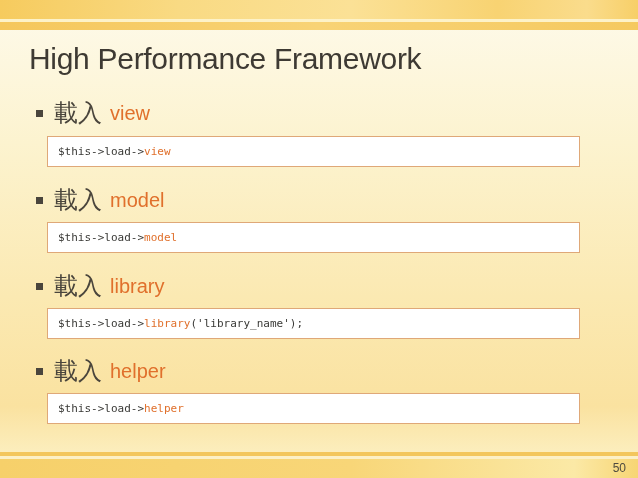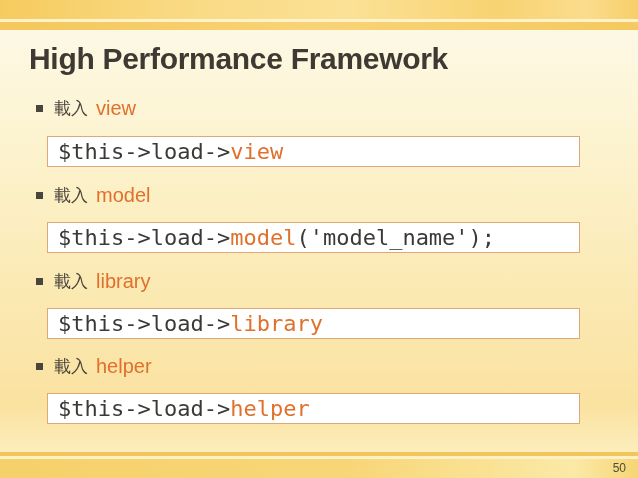--- a/index.html
+++ b/index.html
@@ -23,37 +23,37 @@
   .line-bottom{position:absolute;top:456px;left:0;right:0;height:3px;background:#FCF0C6;}
   .band-bottom{
     position:absolute;top:459px;left:0;right:0;height:19px;
     background:linear-gradient(90deg,#F6D06A 0%,#F8D678 55%,#FBE9A6 90%,#F7D574 100%);
   }
   .pagenum{
     position:absolute;right:12px;top:461px;font-size:12px;color:#4E4A3F;
   }
   .title{
     position:absolute;left:29px;top:42px;
-    font-size:30px;font-weight:bold;color:#3E3A33;letter-spacing:-0.3px;
+    font-size:30px;font-weight:normal;color:#3E3A33;letter-spacing:-0.3px;
     white-space:nowrap;
   }
   .bullet{
     position:absolute;left:36px;display:flex;align-items:center;white-space:nowrap;
   }
   .marker{
     width:7px;height:7px;background:#4A453C;margin-right:11px;flex:0 0 auto;
   }
-  .zh{font-size:17px;color:#4A453C;}
+  .zh{font-size:24px;color:#4A453C;}
   .en{font-size:20px;color:#E0702C;margin-left:8px;}
   .codebox{
     position:absolute;left:47px;width:533px;height:31px;box-sizing:border-box;
     background:#FFFFFF;border:1px solid #DFA878;
     display:flex;align-items:center;padding-left:10px;
     font-family:"DejaVu Sans Mono","Liberation Mono",monospace;
-    font-size:22px;color:#393936;white-space:pre;
+    font-size:11px;color:#393936;white-space:pre;
   }
   .kw{color:#E0702C;}
   .b1{top:97px;} .c1{top:136px;}
   .b2{top:184px;} .c2{top:222px;}
   .b3{top:270px;} .c3{top:308px;}
   .b4{top:355px;} .c4{top:393px;}
 </style>
 </head>
 <body>
 
@@ -73,30 +73,30 @@
   <div class="codebox c1">
     <span>$this-&gt;load-&gt;</span><span class="kw">view</span>
   </div>
 
   <div class="bullet b2">
     <span class="marker"></span>
     <span class="zh">載入</span>
     <span class="en">model</span>
   </div>
   <div class="codebox c2">
-    <span>$this-&gt;load-&gt;</span><span class="kw">model</span><span>('model_name');</span>
+    <span>$this-&gt;load-&gt;</span><span class="kw">model</span>
   </div>
 
   <div class="bullet b3">
     <span class="marker"></span>
     <span class="zh">載入</span>
     <span class="en">library</span>
   </div>
   <div class="codebox c3">
-    <span>$this-&gt;load-&gt;</span><span class="kw">library</span>
+    <span>$this-&gt;load-&gt;</span><span class="kw">library</span><span>('library_name');</span>
   </div>
 
   <div class="bullet b4">
     <span class="marker"></span>
     <span class="zh">載入</span>
     <span class="en">helper</span>
   </div>
   <div class="codebox c4">
     <span>$this-&gt;load-&gt;</span><span class="kw">helper</span>
   </div>

